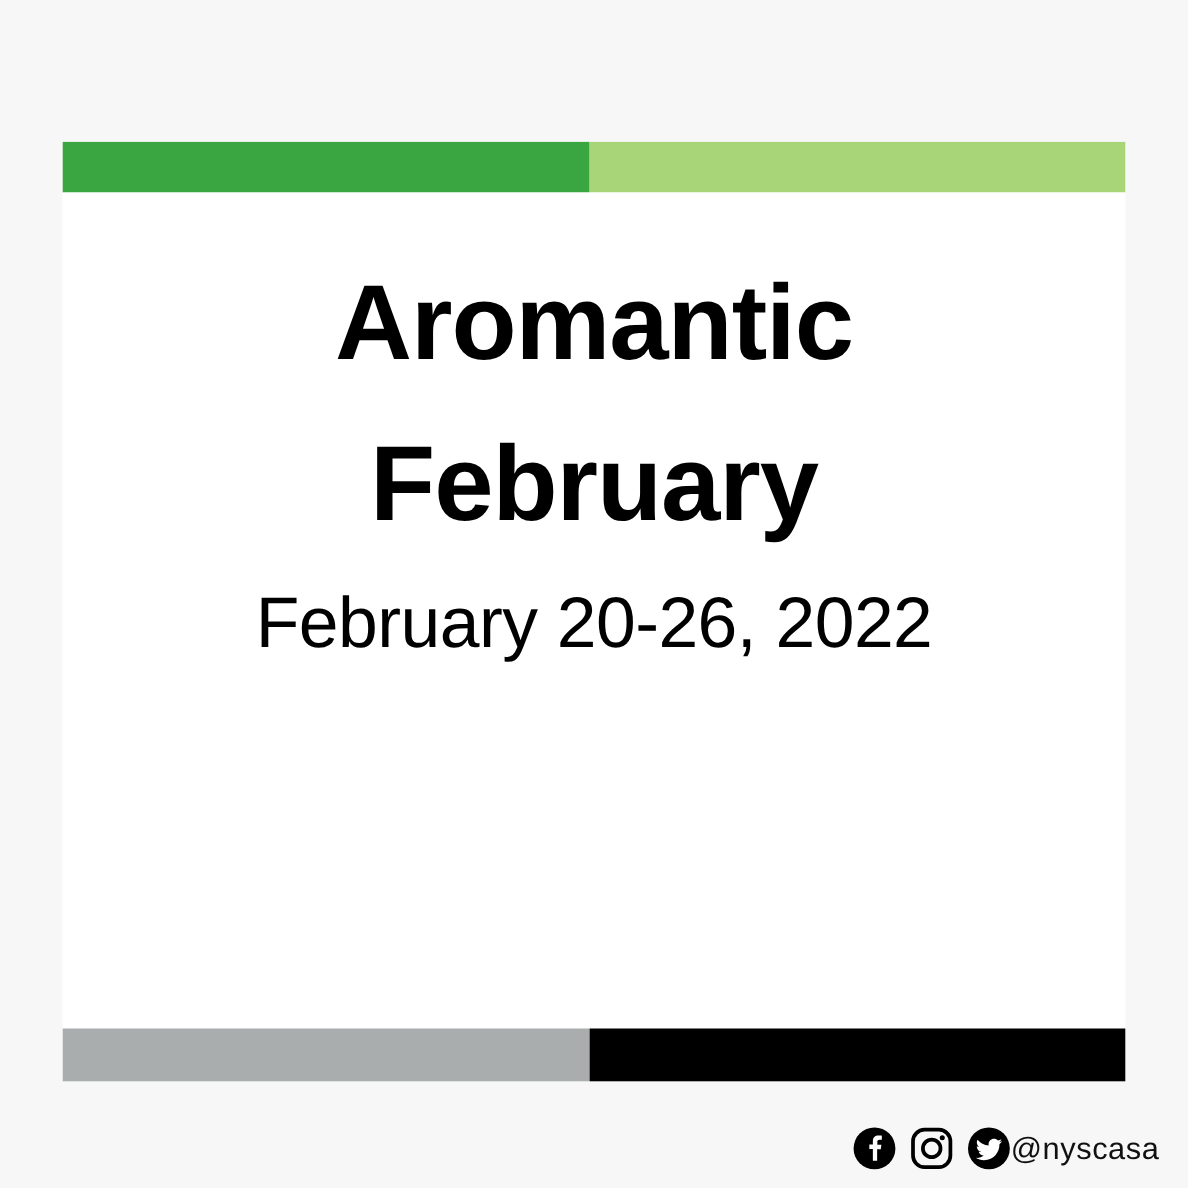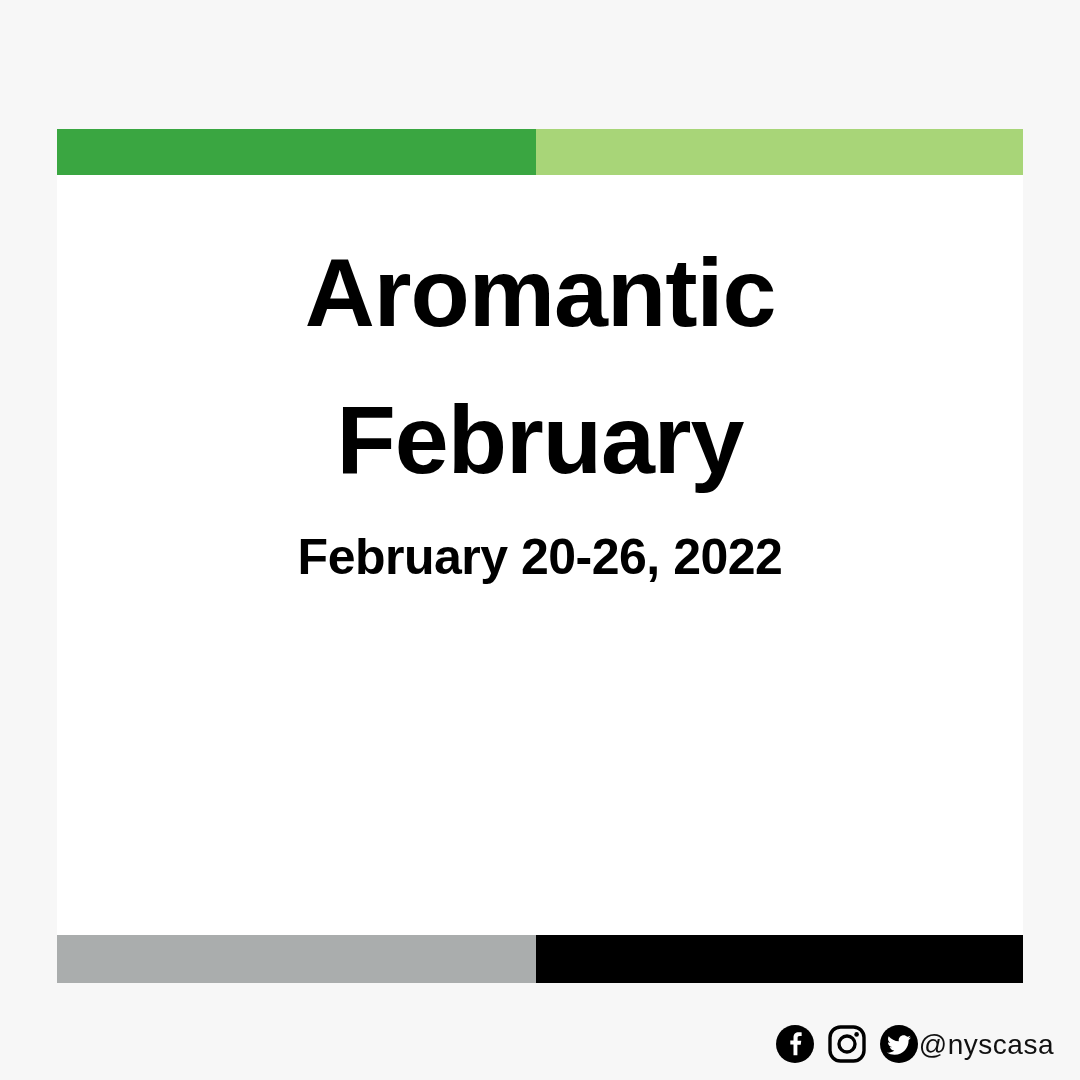--- a/index.html
+++ b/index.html
@@ -62,22 +62,22 @@
     letter-spacing: -1px;
     text-align: center;
     margin: 0;
     white-space: nowrap;
   }
   .headline .line { display: block; }
 
   .subtitle {
     color: #000000;
     font-family: "Liberation Sans", "DejaVu Sans", sans-serif;
-    font-weight: bold;
-    font-size: 50px;
+    font-weight: normal;
+    font-size: 65px;
     letter-spacing: -0.5px;
     text-align: center;
     margin: 14px 0 0 0;
     white-space: nowrap;
   }
 
   
   #social-footer {
     position: absolute;
     right: 26px;

